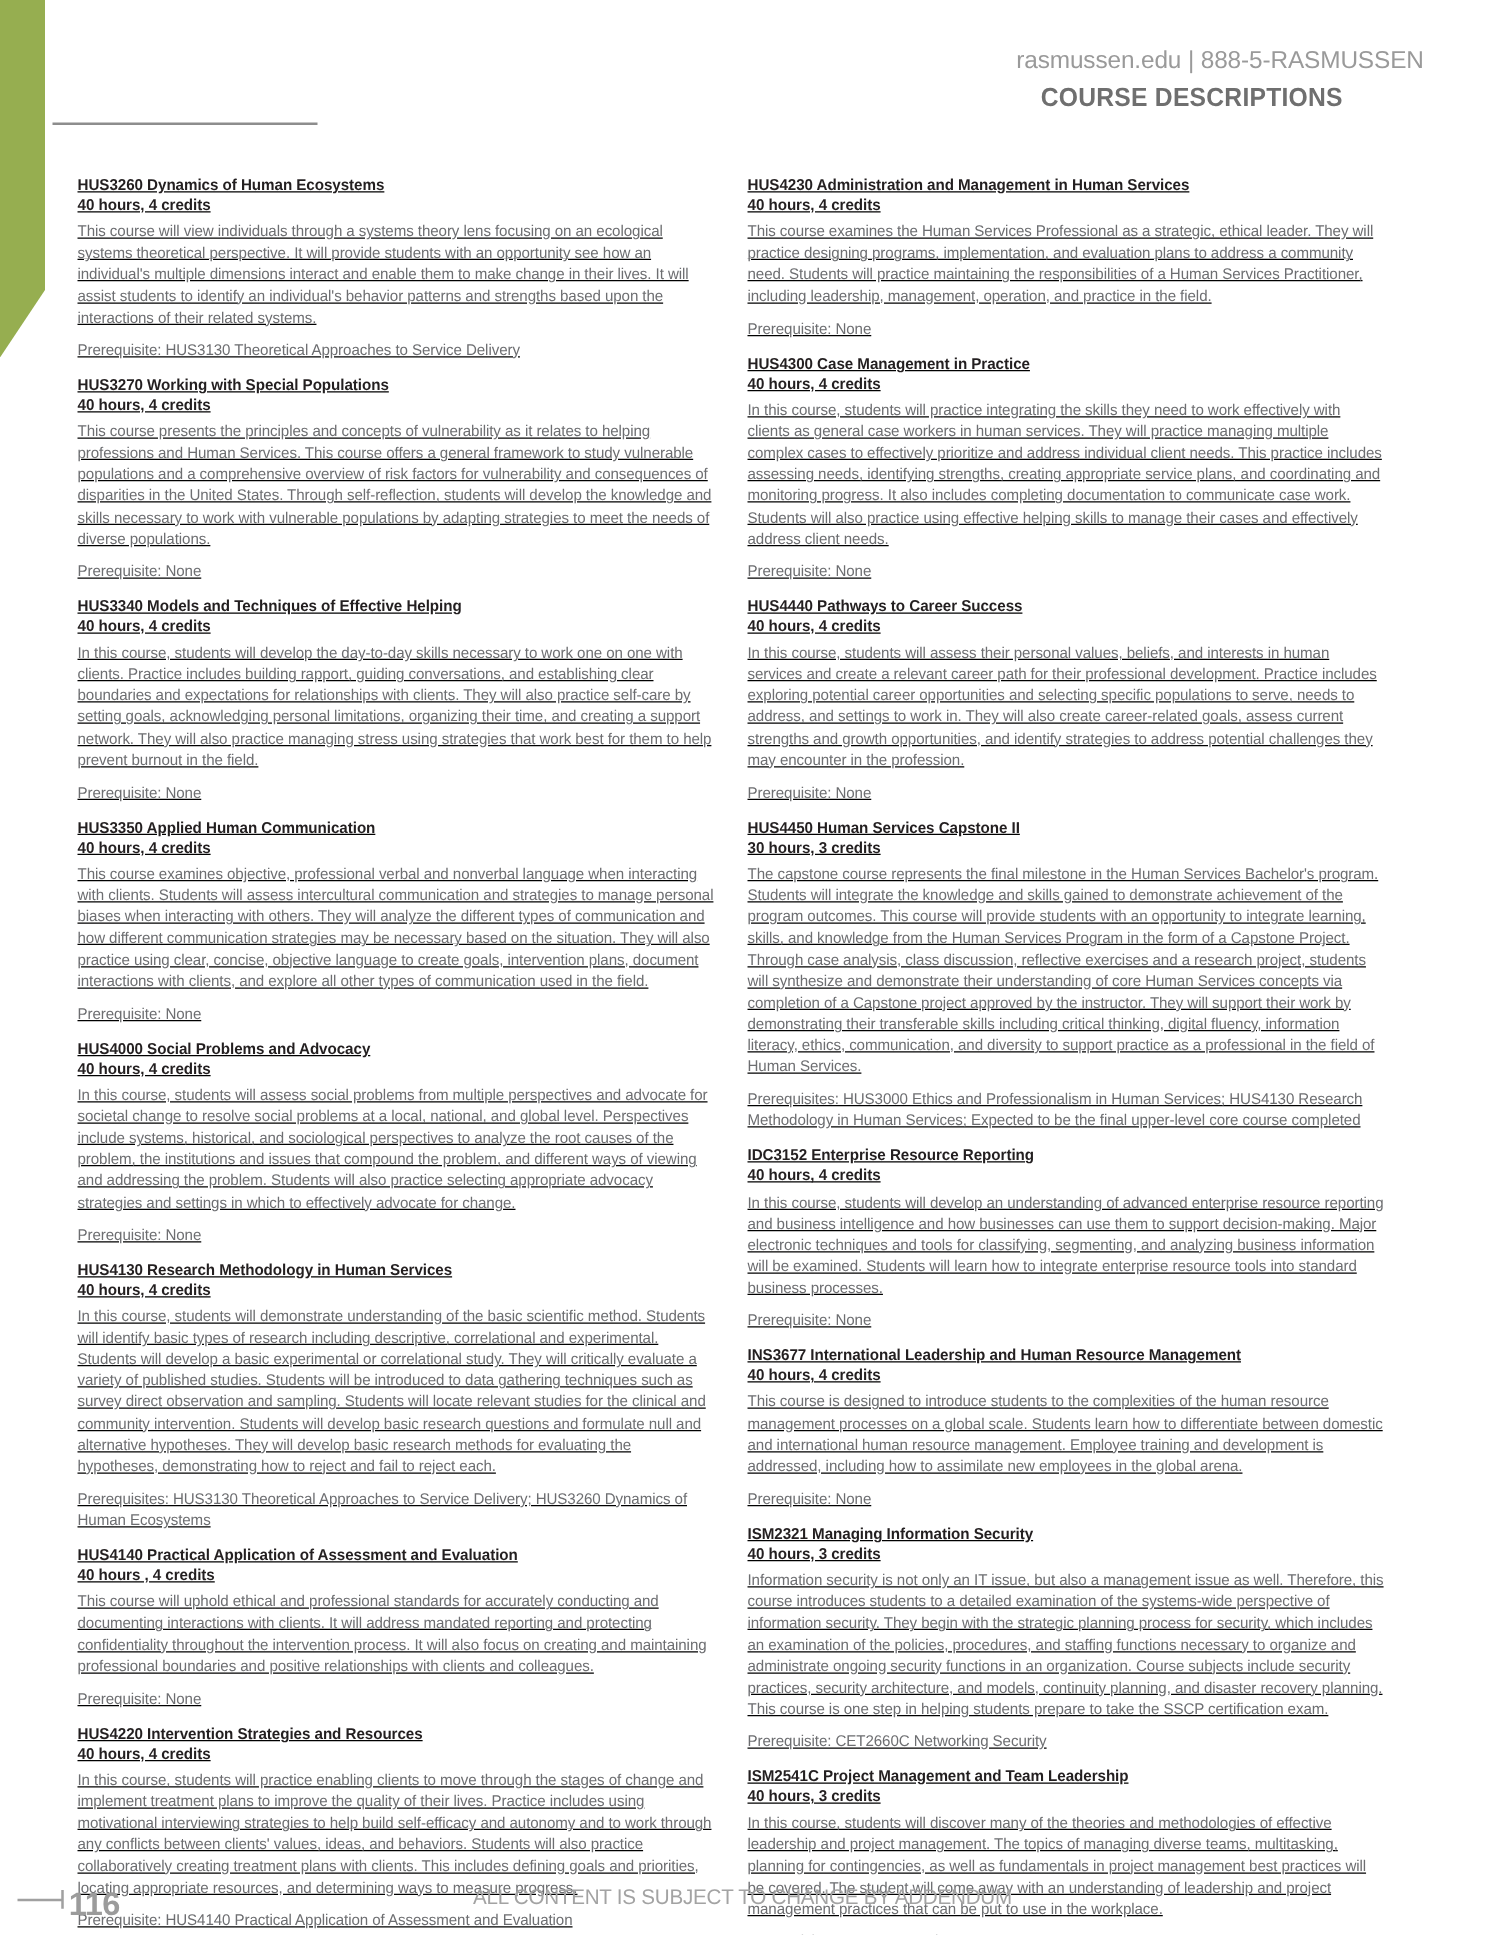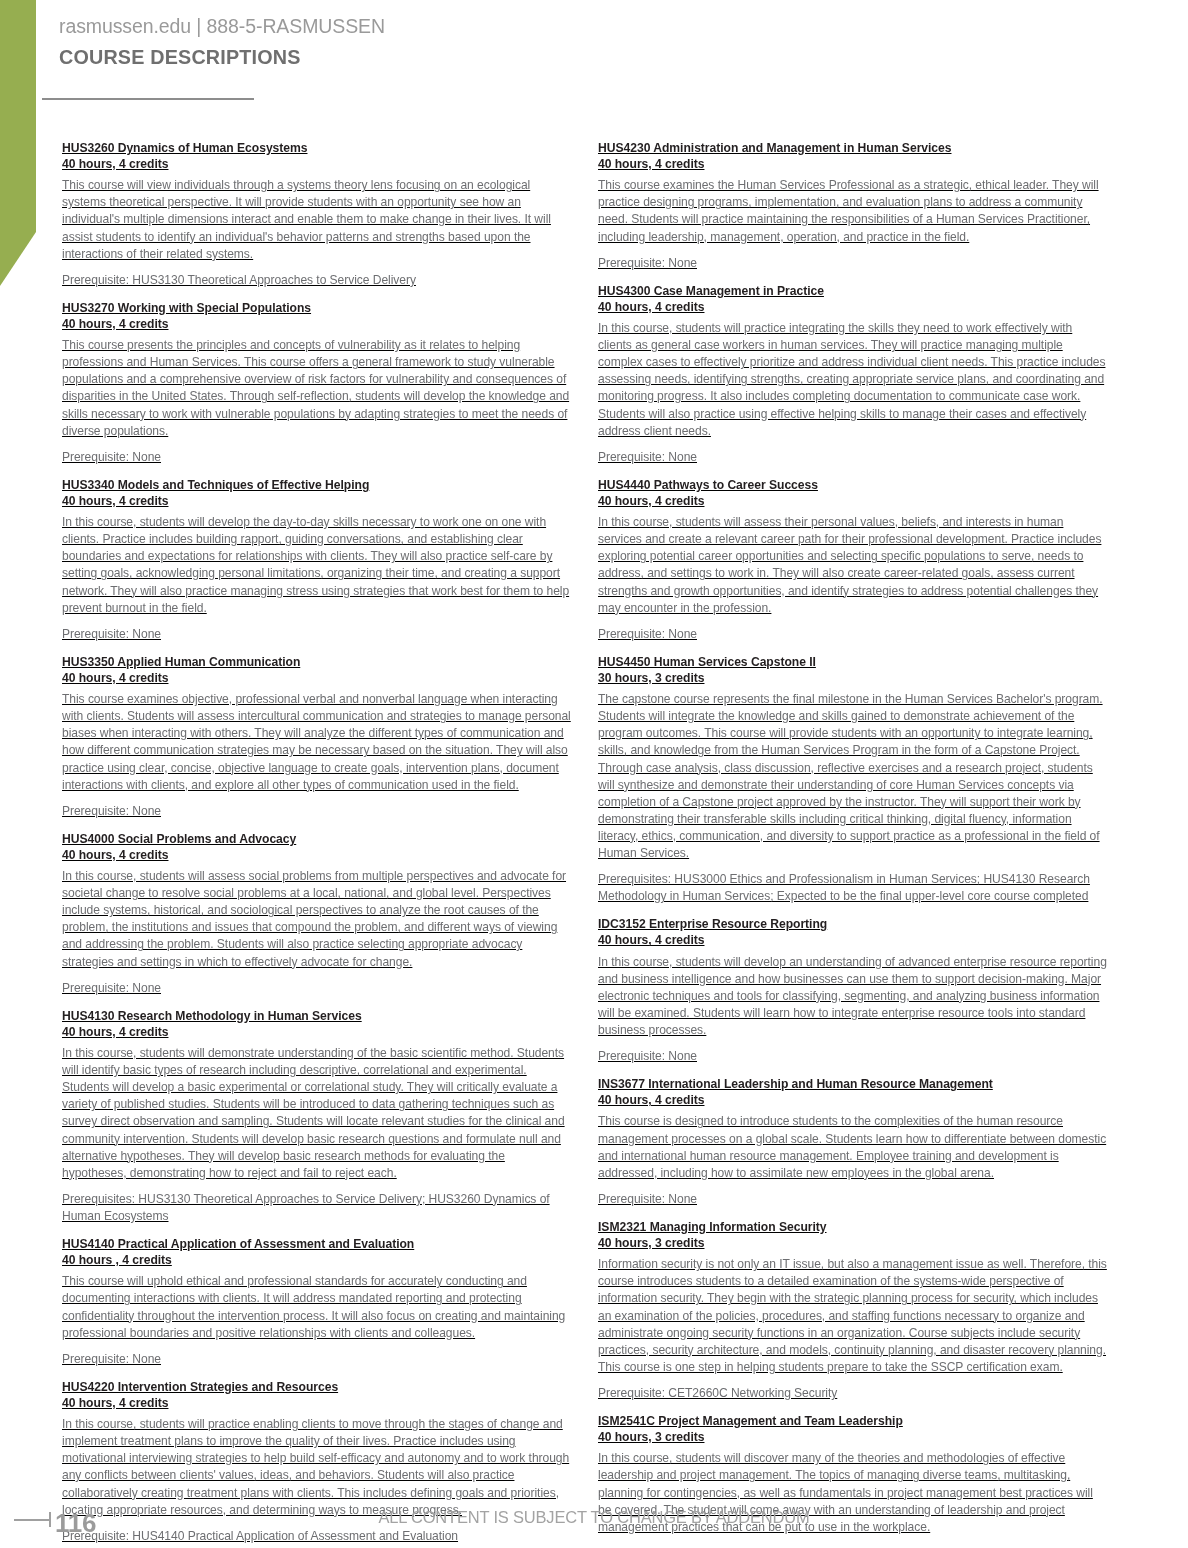--- a/index.html
+++ b/index.html
@@ -24,22 +24,23 @@
     height: 286px;
     background: #96ae50;
     clip-path: polygon(0 0, 36px 0, 36px 232px, 0 286px);
     -webkit-clip-path: polygon(0 0, 36px 0, 36px 232px, 0 286px);
   }
 
   
   .header {
     position: absolute;
     left: 59px;
-    top: 16px;
+    top: 38px;
     width: 1080px;
+    text-align: right;
   }
   .site-line {
     font-size: 19.5px;
     color: #9a9a9a;
     letter-spacing: -0.1px;
     line-height: 1.1;
     white-space: nowrap;
   }
   .page-heading {
     font-size: 21px;

